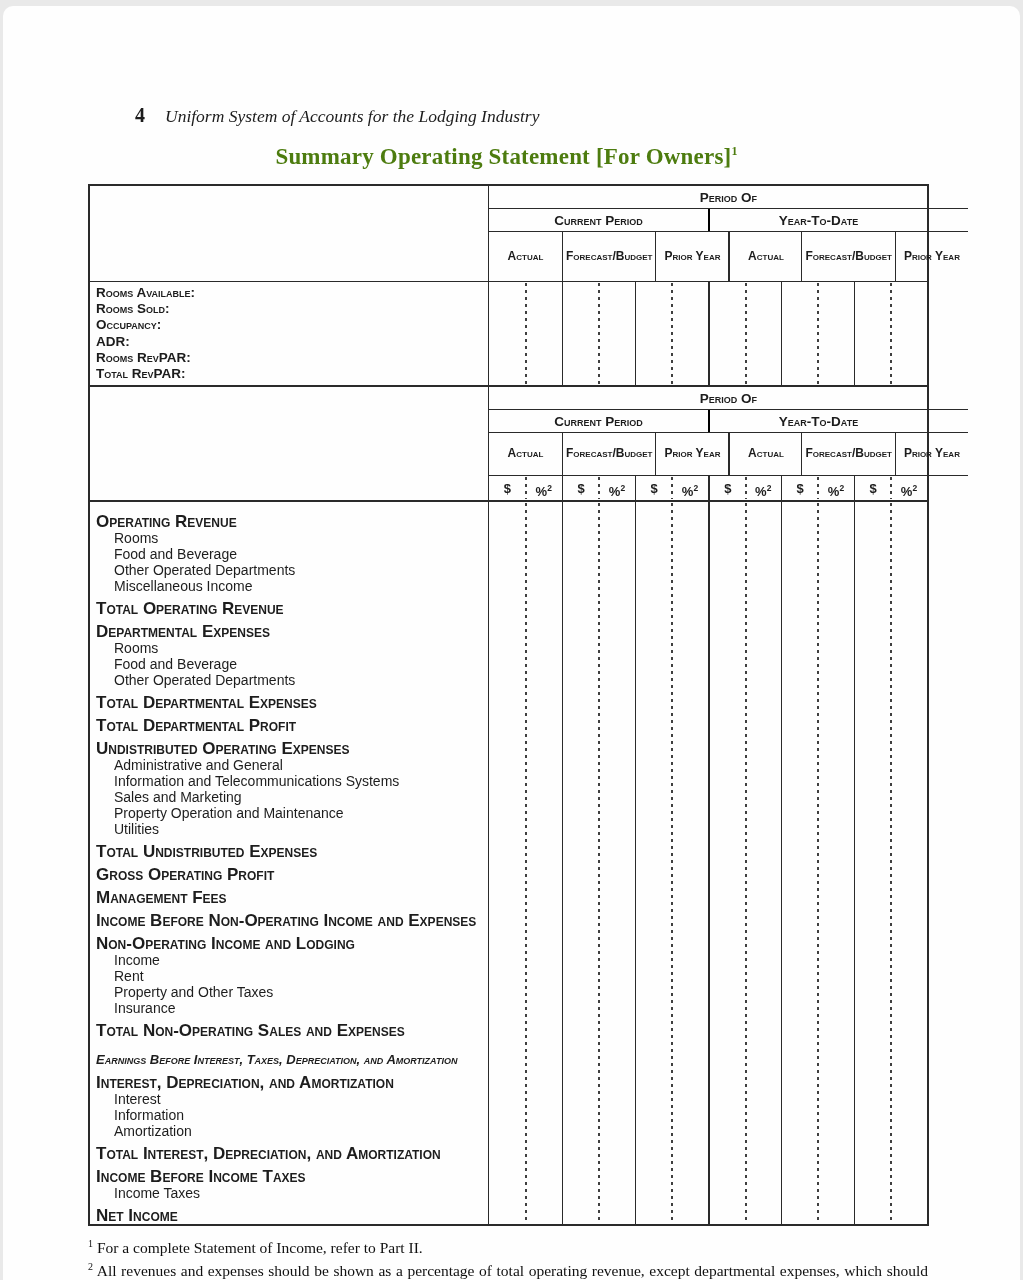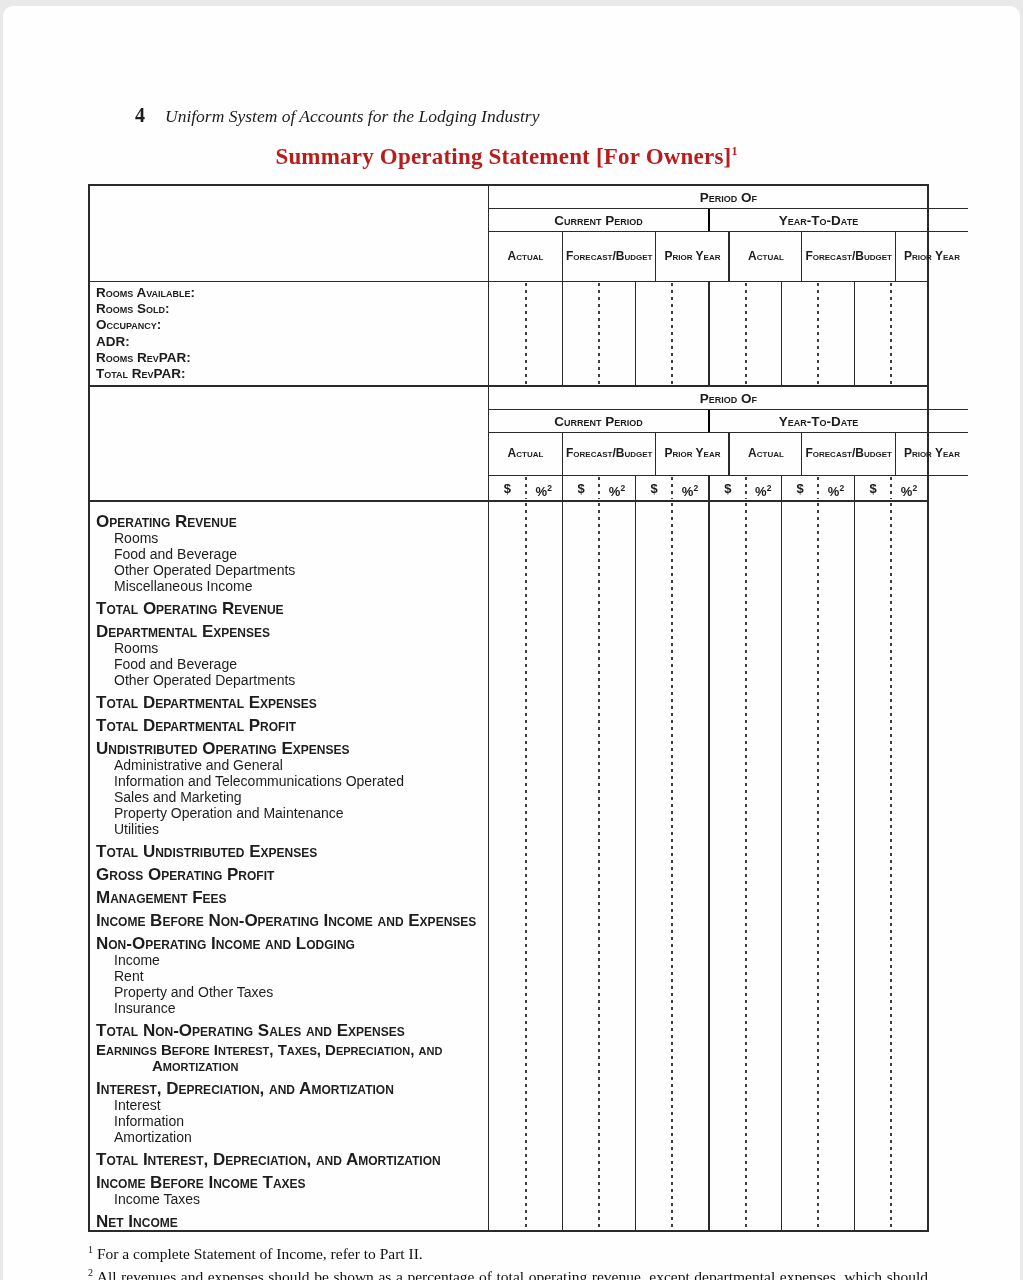--- a/index.html
+++ b/index.html
@@ -19,21 +19,21 @@
     padding-top:98px;
     overflow:hidden;
   }
   
   .running { margin-left:132px; font-family:"Liberation Serif", serif; }
   .chapnum { font-weight:bold; font-size:20px; font-style:normal; margin-right:16px; }
   .runtitle { font-style:italic; font-size:17.5px; }
   .pgtitle {
     margin:17px 0 0 85px; width:837px; text-align:center;
     font-family:"Liberation Serif", serif; font-weight:bold; font-size:23px;
-    letter-spacing:0.2px; color:#b91c1c;
+    letter-spacing:0.2px; color:#4d7c0f;
   }
   .pgtitle sup { font-size:12px; }
   
   .tbl {
     margin:14px 0 0 85px; width:837px;
     border:2px solid #2a2a2a;
     box-sizing:content-box;
   }
   .band { display:flex; }
   .lblcol { flex:0 0 399px; box-sizing:border-box; border-right:1px solid #2a2a2a; }
@@ -78,22 +78,22 @@
   .statlabels { padding:3px 4px 0 6px; }
   .stat { font-weight:bold; font-size:13.5px; line-height:16.2px; font-variant:small-caps; }
   .bodyband { min-height:682px; border-top:2px solid #2a2a2a; }
   .bodylabels { padding:5px 6px 0 6px; }
   .brow { font-size:14px; line-height:16px; color:#1d1d1d; }
   .brow.item { padding-left:18px; }
   .brow.caps {
     font-weight:bold; font-size:17px; font-variant:small-caps; margin-top:7px;
   }
   .brow.capshang {
-    font-weight:bold; font-size:15px; font-variant:small-caps; margin-top:3px;
-    padding-left:56px; text-indent:-56px;
+    font-weight:bold; font-size:13px; font-variant:small-caps; margin-top:13px;
+    padding-left:56px; text-indent:-56px;font-style:italic;
   }
   
   .footnotes {
     margin:8px 0 0 85px; width:840px;
     font-family:"Liberation Serif", serif; font-size:15.5px; line-height:19px; color:#101010;
   }
   .fn { padding-left:12px; text-indent:-12px; }
   .fn sup { font-size:10px; }
   .fn.justify { text-align:justify; }
 </style>
@@ -242,21 +242,21 @@
           <div class="brow item">Other Operated Departments</div>
 
           <div class="brow caps">Total Departmental Expenses</div>
 
           <div class="brow caps">Total Departmental Profit</div>
 
           <div class="brow caps">Undistributed Operating Expenses</div>
 
           <div class="brow item">Administrative and General</div>
 
-          <div class="brow item">Information and Telecommunications Operated</div>
+          <div class="brow item">Information and Telecommunications Systems</div>
 
           <div class="brow item">Sales and Marketing</div>
 
           <div class="brow item">Property Operation and Maintenance</div>
 
           <div class="brow item">Utilities</div>
 
           <div class="brow caps">Total Undistributed Expenses</div>
 
           <div class="brow caps">Gross Operating Profit</div>

